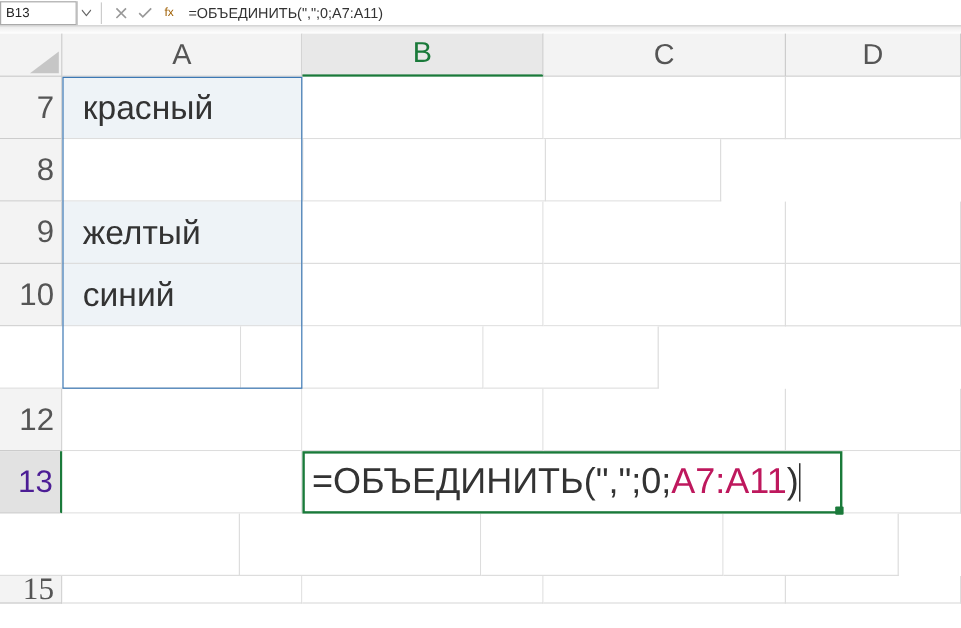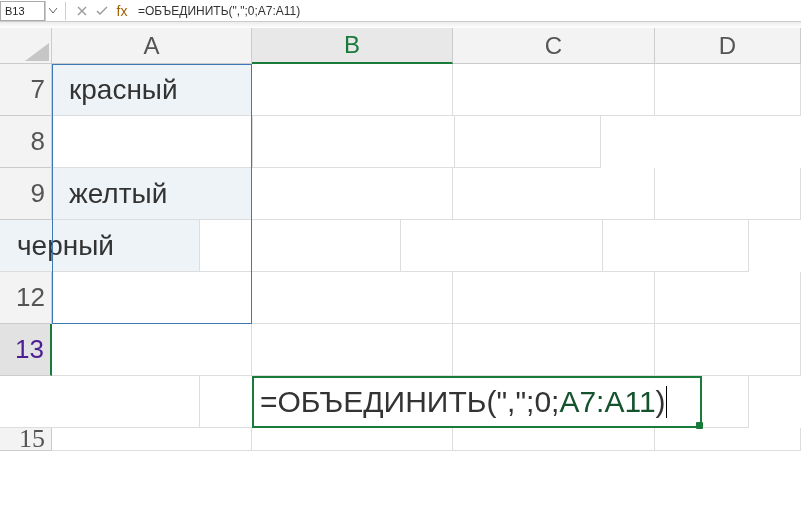--- a/index.html
+++ b/index.html
@@ -12,21 +12,21 @@
     }
     .formula-row {
       display: flex;
       align-items: center;
       height: 22px;
       border-bottom: 1px solid #ccc;
       background: #fff;
       font-size: 11px;
     }
     .name-box {
-      width: 45px;
+      width: 64px;
       height: 20px;
       border: 1px solid #aaa;
       padding: 1px 4px;
       font-size: 11px;
       background: #fff;
       color: #222;
       display: flex;
       align-items: center;
     }
     .name-dd {
@@ -39,21 +39,21 @@
       width: 1px; height: 18px; background: #ccc; margin: 0 6px;
     }
     .fb-btn {
       width: 18px; height: 18px;
       display: flex; align-items: center; justify-content: center;
       font-size: 12px; color: #888;
       margin: 0 1px;
     }
     .fb-btn.cancel { color: #c00; }
     .fb-btn.enter { color: #090; }
-    .fb-btn.fx { color: #a16207; font-size: 14px; }
+    .fb-btn.fx { color: #a16207; font-size: 10px; }
     .formula-input {
       flex: 1; height: 20px;
       font-size: 12px;
       padding: 2px 6px;
       color: #333;
       display: flex; align-items: center;
     }
     .shadow-under {
       height: 6px;
       background: linear-gradient(to bottom, rgba(0,0,0,0.08), rgba(0,0,0,0));
@@ -135,21 +135,21 @@
       position: absolute;
       border: 2px solid #1a7a3a;
       background: #fff;
       display: flex;
       align-items: center;
       padding: 4px 6px;
       font-size: 30px;
       color: #333;
       box-sizing: border-box;
     }
-    .edit-box .ref { color: #14532d; }
+    .edit-box .ref { color: #be185d; }
     .edit-box .cursor {
       display: inline-block;
       width: 1px; height: 32px;
       background: #000;
       vertical-align: middle;
     }
     .edit-handle {
       position: absolute;
       right: -3px; bottom: -3px;
       width: 7px; height: 7px;
@@ -212,21 +212,27 @@
     <div class="cell col-D"></div>
   </div>
   <div class="data-row">
     <div class="row-head">9</div>
     <div class="cell col-A sel">желтый</div>
     <div class="cell col-B"></div>
     <div class="cell col-C"></div>
     <div class="cell col-D"></div>
   </div>
   <div class="data-row">
-    <div class="cell col-A sel">черный</div>
+    <div class="row-head">10</div>
+    <div class="cell col-A sel">синий</div>
+    <div class="cell col-B"></div>
+    <div class="cell col-C"></div>
+    <div class="cell col-D"></div>
+  </div>
+  <div class="data-row">
     <div class="cell col-B"></div>
     <div class="cell col-C"></div>
     <div class="cell col-D"></div>
   </div>
   <div class="data-row">
     <div class="row-head">12</div>
     <div class="cell col-A"></div>
     <div class="cell col-B"></div>
     <div class="cell col-C"></div>
     <div class="cell col-D"></div>

